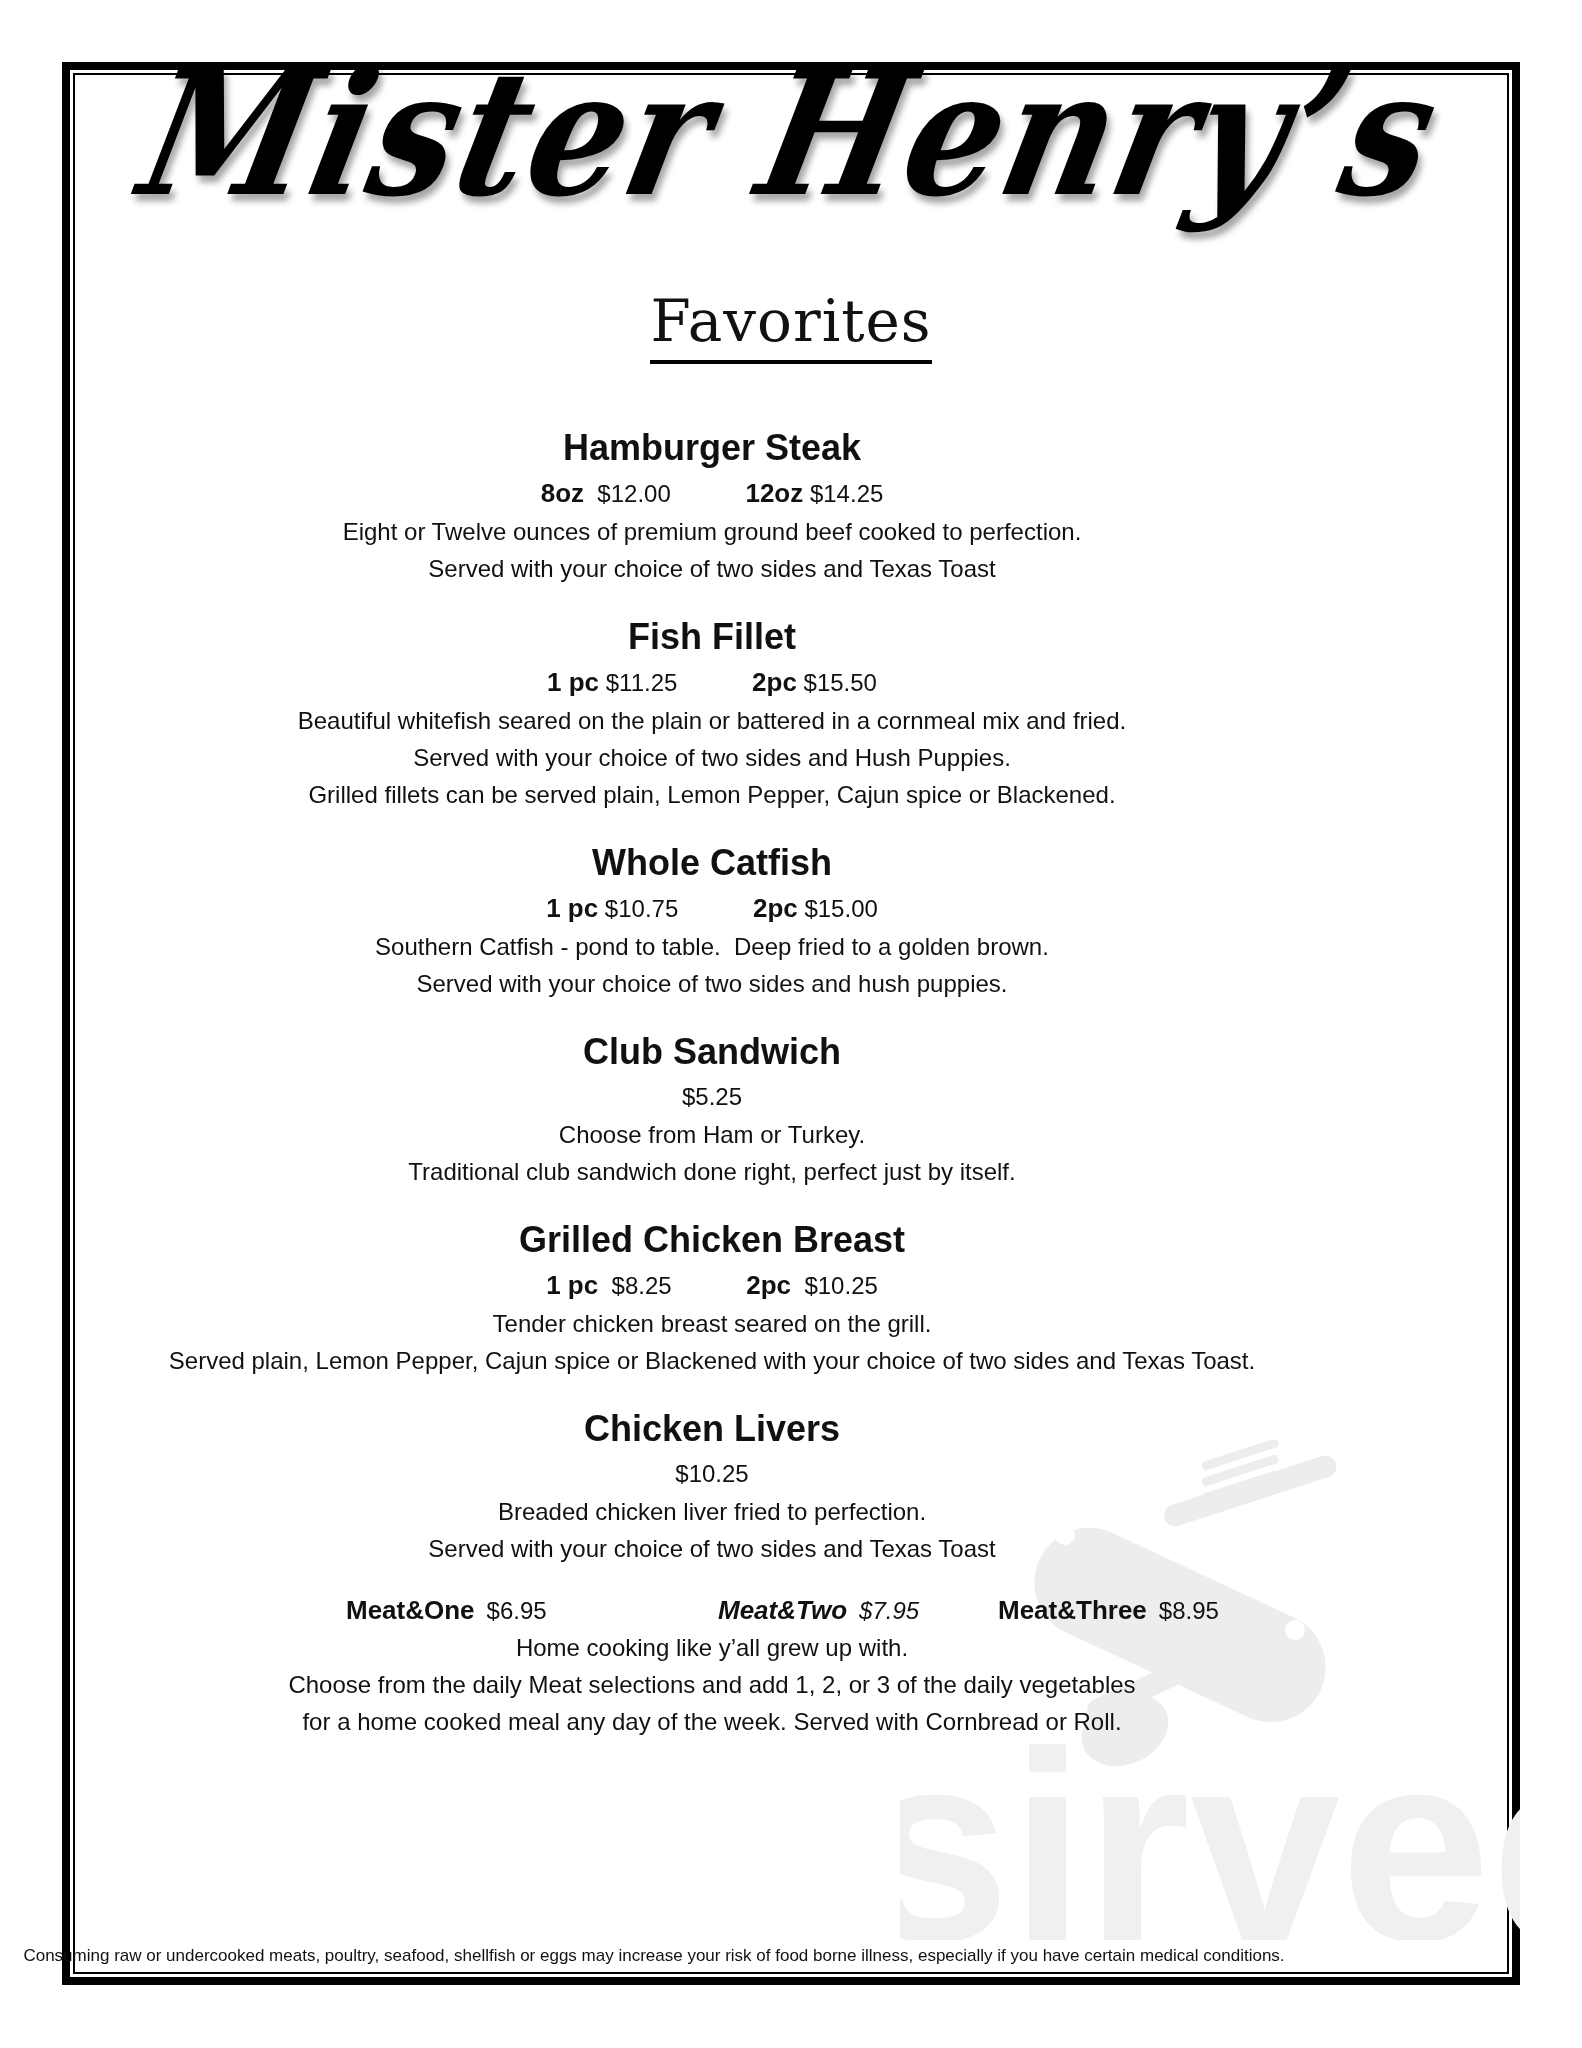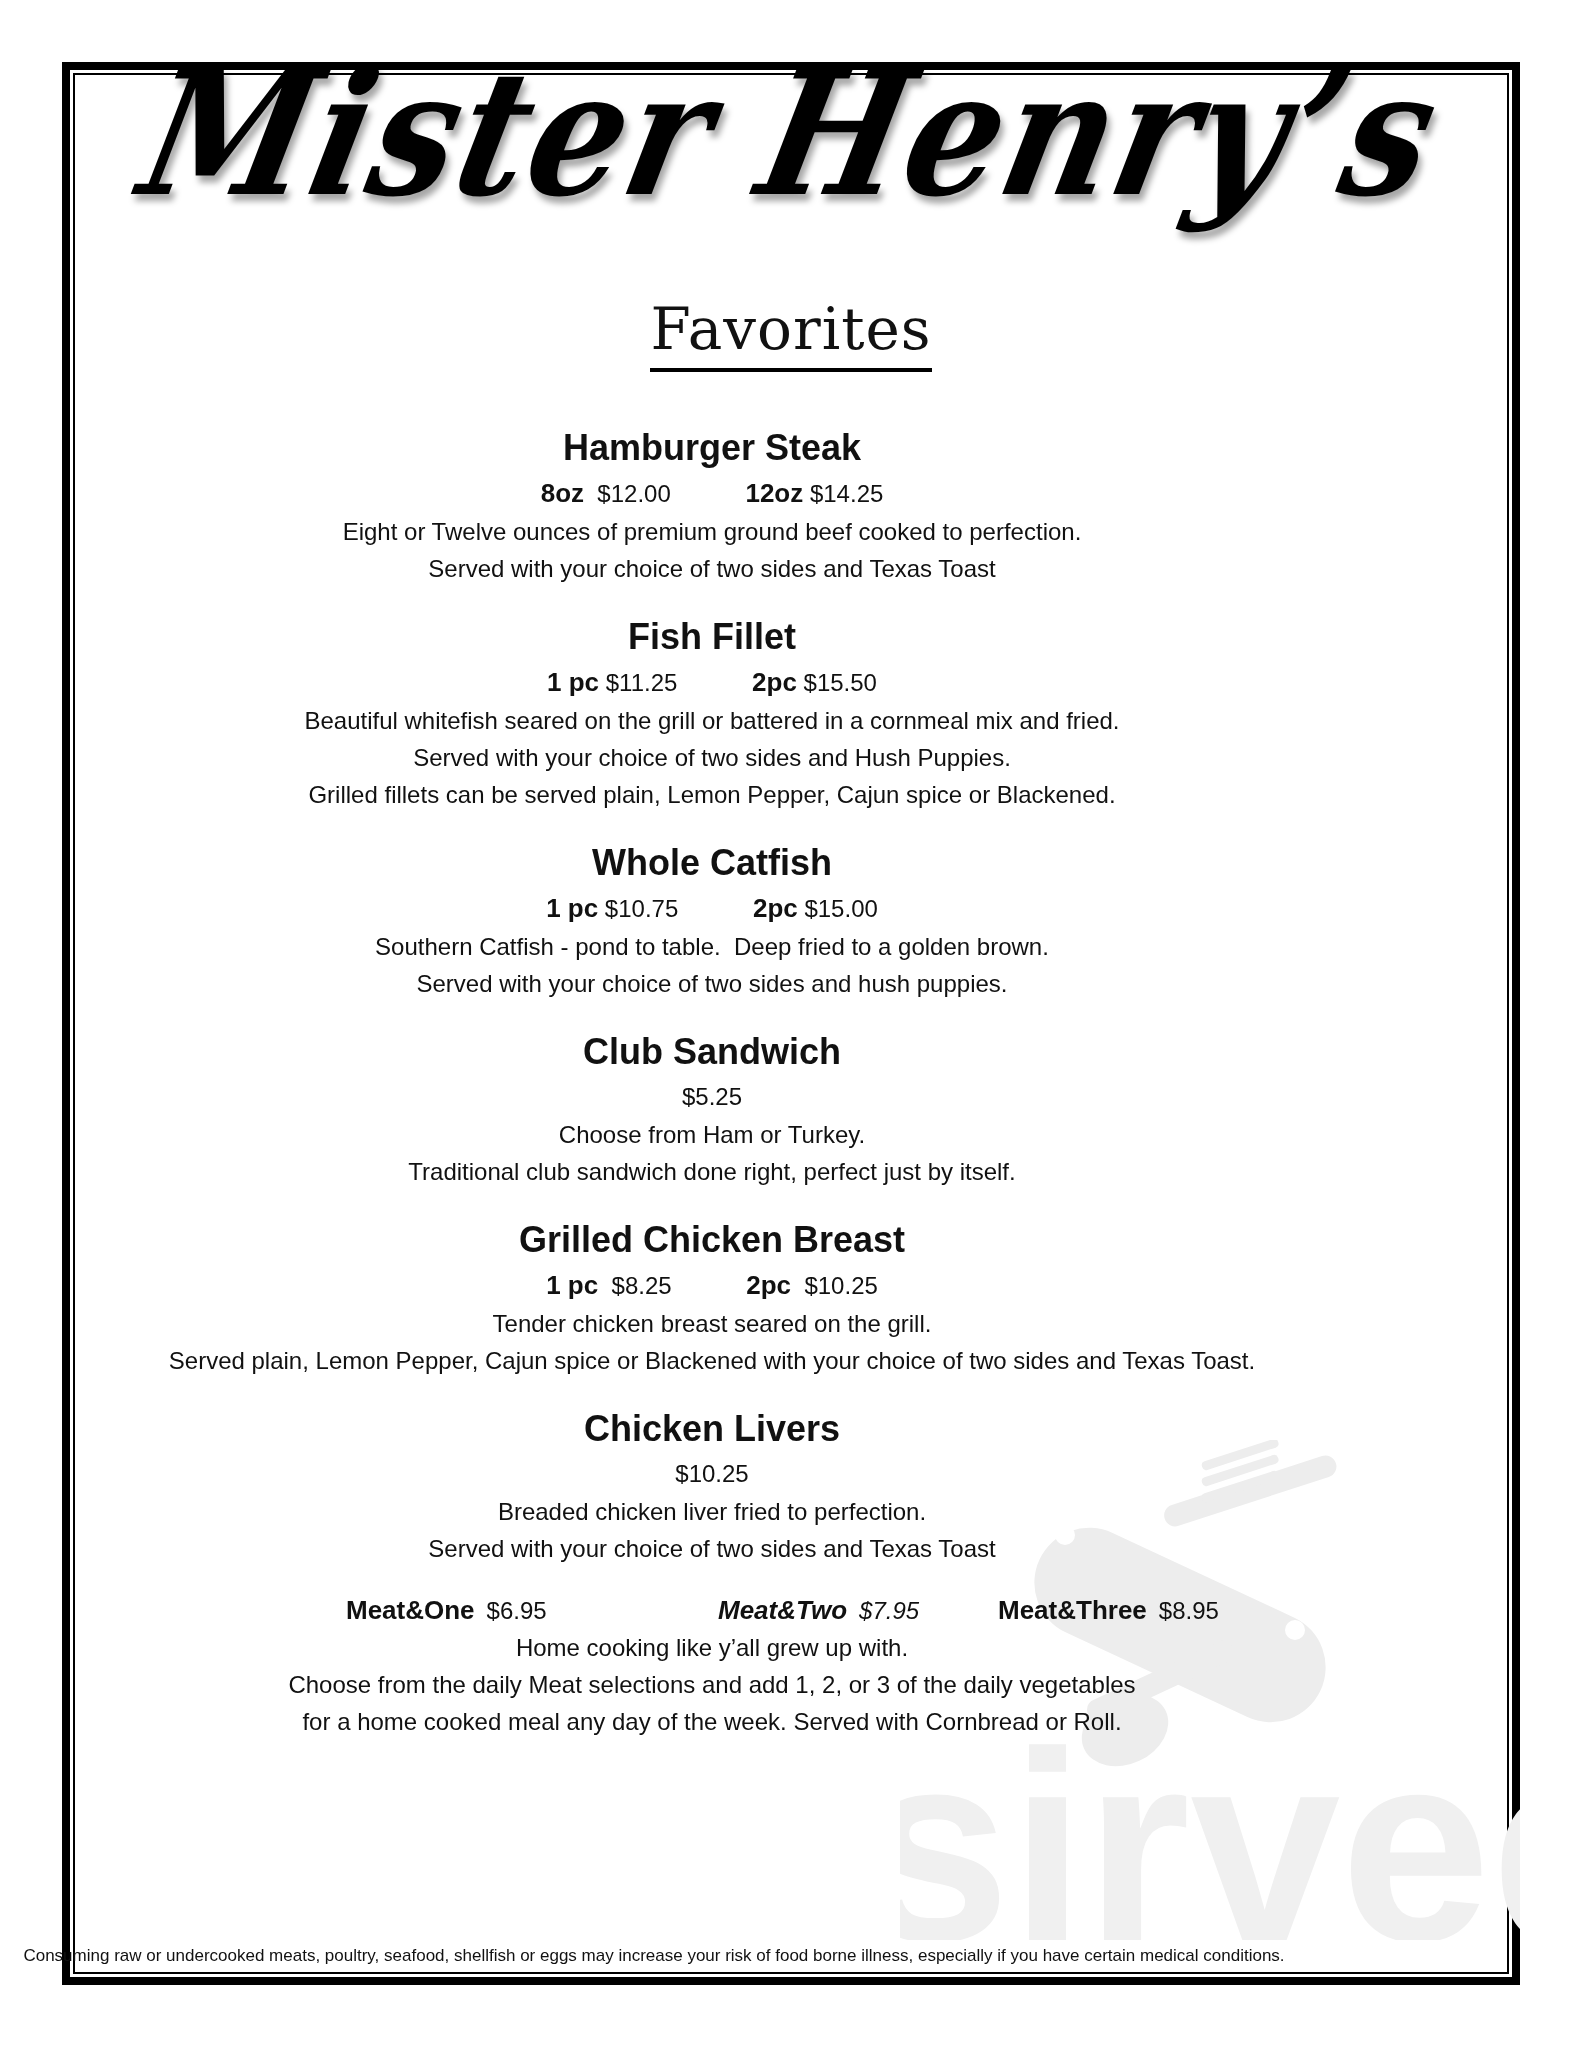--- a/index.html
+++ b/index.html
@@ -21,21 +21,21 @@
   }
   .logo {
     position: absolute; left: 0; top: 58px; width: 1582px; text-align: center;
     font-family: "DejaVu Serif", serif; font-style: italic; font-weight: bold;
     font-size: 150px; letter-spacing: 2px; line-height: 1;
     transform: skewX(-12deg) scaleY(1.15);
     text-shadow: 5px 6px 6px rgba(0,0,0,0.35);
     color: #000;
   }
   .section-heading {
-    position: absolute; left: 0; top: 292px; width: 1582px; text-align: center; margin-top: 8px;
+    position: absolute; left: 0; top: 292px; width: 1582px; text-align: center;
   }
   .section-heading span {
     display: inline-block; font-family: "DejaVu Serif", serif;
     font-size: 58px; line-height: 1; padding-bottom: 10px;
     border-bottom: 4px solid #000; letter-spacing: 1px;
   }
   .menu {
     position: absolute; left: 0; top: 422px; width: 1424px;
   }
   .item { text-align: center; }
@@ -101,21 +101,21 @@
     <div class="desc">Eight or Twelve ounces of premium ground beef cooked to perfection.</div>
     <div class="desc">Served with your choice of two sides and Texas Toast</div>
   </div>
 
   <div class="item">
     <div class="item-name">Fish Fillet</div>
     <div class="prices">
       <span class="pl">1 pc</span>&nbsp;<span class="pv">$11.25</span>
       <span class="pl">2pc</span>&nbsp;<span class="pv">$15.50</span>
     </div>
-    <div class="desc">Beautiful whitefish seared on the grill or battered in a cornmeal mix and fried.</div>
+    <div class="desc">Beautiful whitefish seared on the plain or battered in a cornmeal mix and fried.</div>
     <div class="desc">Served with your choice of two sides and Hush Puppies.</div>
     <div class="desc">Grilled fillets can be served plain, Lemon Pepper, Cajun spice or Blackened.</div>
   </div>
 
   <div class="item">
     <div class="item-name">Whole Catfish</div>
     <div class="prices">
       <span class="pl">1 pc</span>&nbsp;<span class="pv">$10.75</span>
       <span class="pl">2pc</span>&nbsp;<span class="pv">$15.00</span>
     </div>

